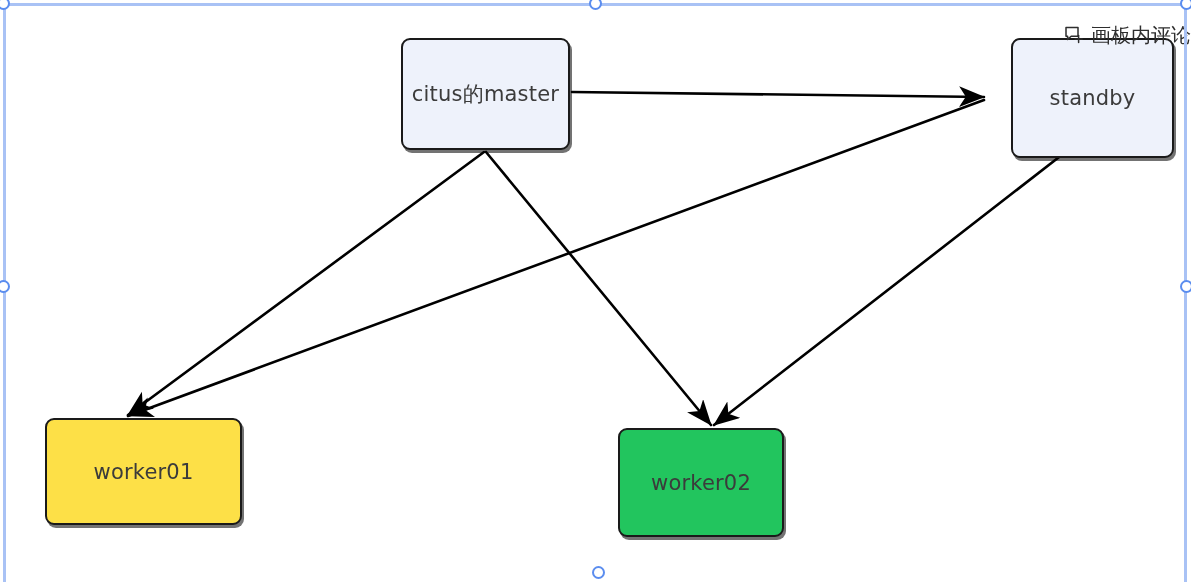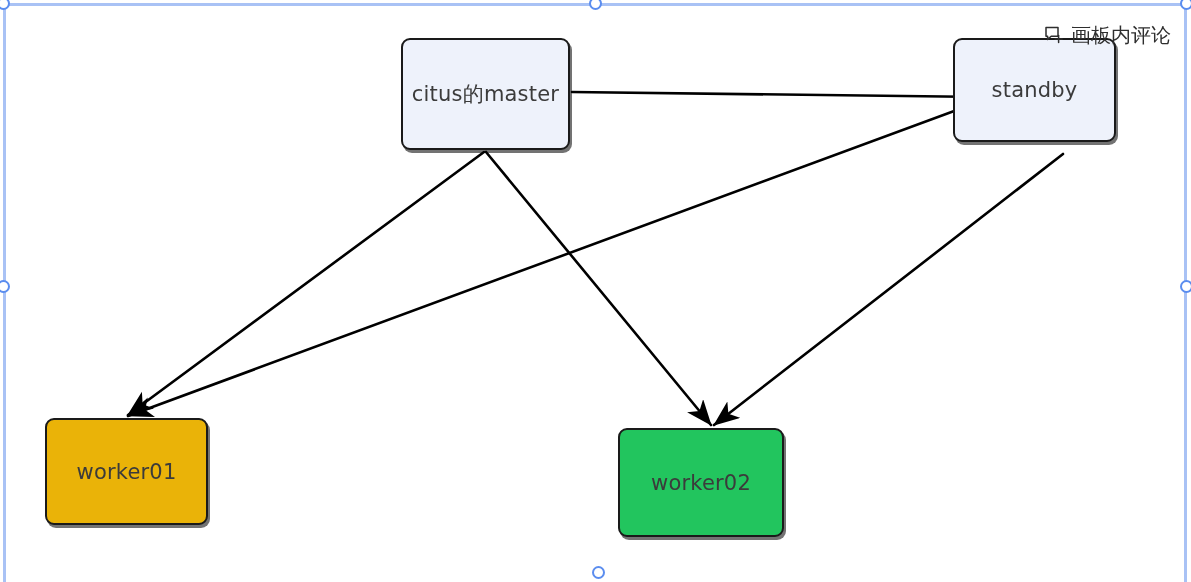--- a/index.html
+++ b/index.html
@@ -65,21 +65,21 @@
     font-size: 21px;
     color: #3b3b3b;
     letter-spacing: 0.2px;
     font-family: "DejaVu Sans", "Liberation Sans", sans-serif;
     white-space: nowrap;
   }
 
   
   .comment-control {
     position: absolute;
-    right: 20px;
+    right: 0;
     top: 22px;
     display: flex;
     align-items: center;
     gap: 6px;
     cursor: pointer;
   }
   .comment-control .label {
     font-size: 20px;
     color: #2e2e2e;
     font-family: "DejaVu Sans", "Liberation Sans", sans-serif;
@@ -105,25 +105,25 @@
         <line x1="486" y1="152" x2="711" y2="425" stroke="#000000" stroke-linecap="round" marker-end="url(#arrowhead)"></line>
         <line x1="984" y1="100" x2="128" y2="416" stroke="#000000" stroke-linecap="round" marker-end="url(#arrowhead)"></line>
         <line x1="1063" y1="154" x2="714" y2="425" stroke="#000000" stroke-linecap="round" marker-end="url(#arrowhead)"></line>
       </g>
   </svg>
 
   <div class="node" id="node-master" style="left: 401px; top: 38px; width: 169px; height: 112px; background: rgb(238, 242, 251); border-color: rgb(26, 26, 26);">
     <span class="node-label">citus的master</span>
   </div>
 
-  <div class="node" id="node-standby" style="left: 953px; top: 38px; width: 163px; height: 104px; background: rgb(238, 242, 251); border-color: rgb(26, 26, 26);">
+  <div class="node" id="node-standby" style="left: 1011px; top: 38px; width: 163px; height: 120px; background: rgb(238, 242, 251); border-color: rgb(26, 26, 26);">
     <span class="node-label">standby</span>
   </div>
 
-  <div class="node" id="node-worker01" style="left: 45px; top: 418px; width: 163px; height: 107px; background: #eab308; border-color: rgb(26, 26, 26);">
+  <div class="node" id="node-worker01" style="left: 45px; top: 418px; width: 197px; height: 107px; background: #fde047; border-color: rgb(26, 26, 26);">
     <span class="node-label">worker01</span>
   </div>
 
   <div class="node" id="node-worker02" style="left: 618px; top: 428px; width: 166px; height: 109px; background: #22c55e; border-color: rgb(26, 26, 26);">
     <span class="node-label">worker02</span>
   </div>
 
   <div class="comment-control">
     <span>
       <svg class="comment-icon" width="21" height="21" viewBox="0 0 21 21" fill="none" stroke="#2e2e2e" stroke-width="1.5">

